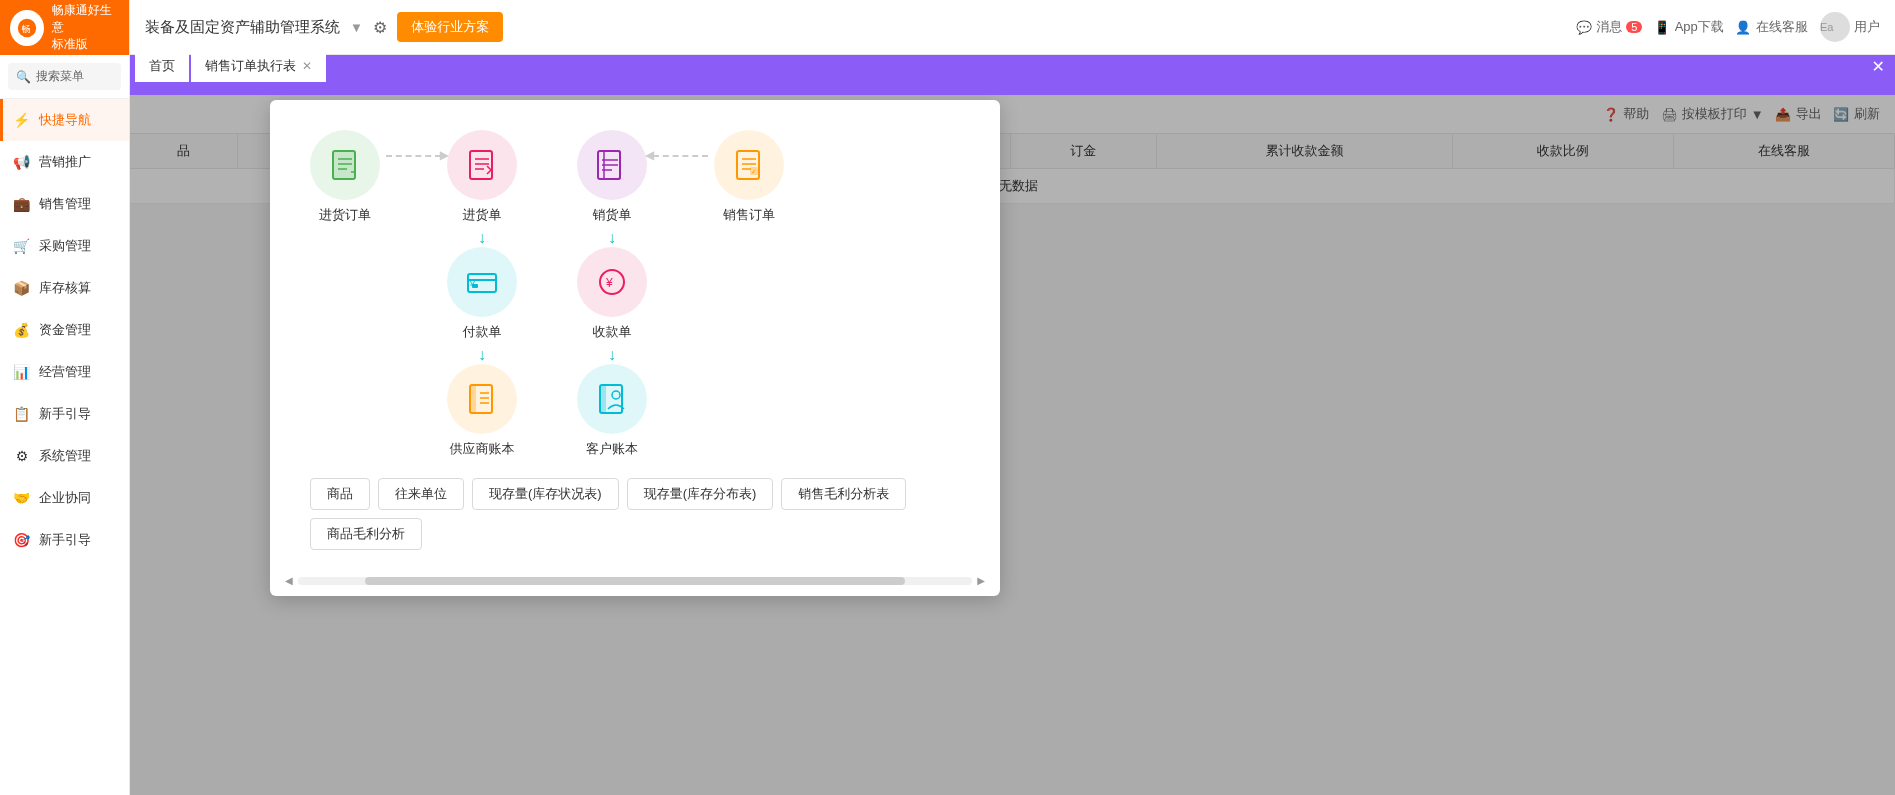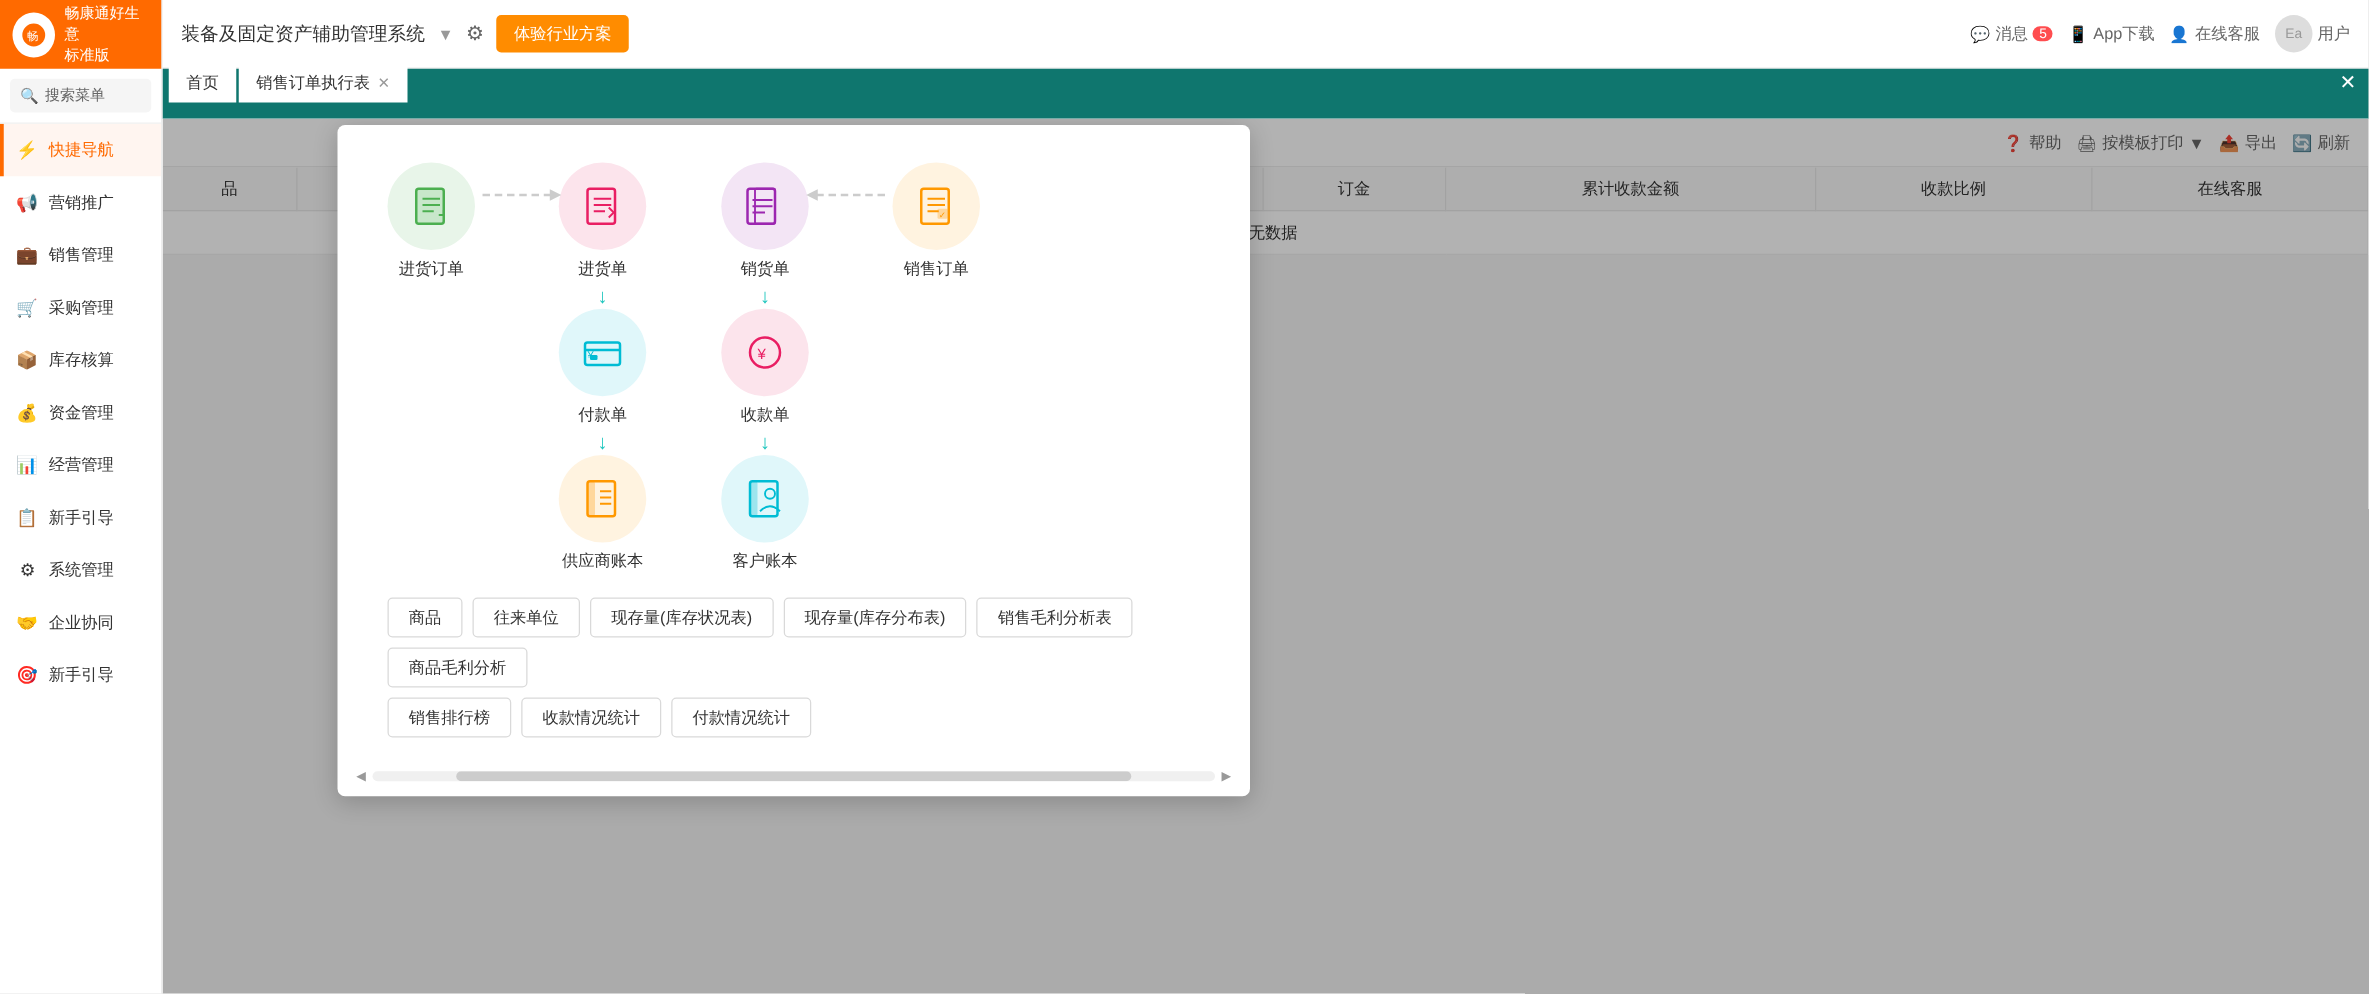--- a/index.html
+++ b/index.html
@@ -25,24 +25,24 @@
     .main { flex: 1; display: flex; flex-direction: column; overflow: hidden; }
 
     
     .topbar { height: 55px; background: #fff; border-bottom: 1px solid #e8e8e8; display: flex; align-items: center; padding: 0 15px; gap: 10px; }
     .topbar-system-name { font-size: 15px; font-weight: 500; color: #333; }
     .topbar-dropdown { color: #999; cursor: pointer; }
     .topbar-btn-experience { background: #ff8c00; color: #fff; border: none; border-radius: 4px; padding: 6px 14px; cursor: pointer; font-size: 13px; }
     .topbar-actions { display: flex; align-items: center; gap: 15px; color: #666; font-size: 13px; }
     .topbar-action-item { display: flex; align-items: center; gap: 4px; cursor: pointer; }
     .badge { background: #ff4d4f; color: #fff; border-radius: 10px; padding: 0 5px; font-size: 11px; min-width: 16px; text-align: center; }
-    .user-avatar { width: 30px; height: 30px; background: #ddd; border-radius: 50%; display: flex; align-items: center; justify-content: center; overflow: hidden; }
-
-    
-    .tabbar { height: 40px; background: #0f766e; display: flex; align-items: center; padding: 0 0 18px 5px; gap: 2px; }
+    .user-avatar { width: 30px; height: 30px; background: #ddd; border-radius: 50%; display: flex; align-items: center; justify-content: flex-start; overflow: hidden; }
+
+    
+    .tabbar { height: 40px; background: #8b5cf6; display: flex; align-items: center; padding: 0 0 18px 5px; gap: 2px; }
     .tab { height: 32px; display: flex; align-items: center; gap: 6px; padding: 0 14px; border-radius: 4px 4px 0 0; cursor: pointer; font-size: 13px; }
     .tab.home { background: #fff; color: #333; }
     .tab.active { background: #fff; color: #333; }
     .tab-label { }
     .tab-close { color: #999; font-size: 12px; cursor: pointer; }
     .tab-spacer { flex: 1; }
     .tab-close-all { color: #fff; cursor: pointer; padding: 0 10px; font-size: 16px; }
 
     
     .content-area { flex: 1; position: relative; overflow: hidden; background: #f5f5f5; }
@@ -408,25 +408,20 @@
 
             <div class="common-functions">
               <div class="function-btns">
                 <button class="function-btn">商品</button>
                 <button class="function-btn">往来单位</button>
                 <button class="function-btn">现存量(库存状况表)</button>
                 <button class="function-btn">现存量(库存分布表)</button>
                 <button class="function-btn">销售毛利分析表</button>
                 <button class="function-btn">商品毛利分析</button>
               </div>
-              <div class="function-btns" style="margin-top:8px;">
-                <button class="function-btn">销售排行榜</button>
-                <button class="function-btn">收款情况统计</button>
-                <button class="function-btn">付款情况统计</button>
-              </div>
             </div>
           </div>
 
           <div class="modal-scrollbar">
             <span class="scrollbar-arrow">◀</span>
             <div class="scrollbar-track">
               <div class="scrollbar-thumb"></div>
             </div>
             <span class="scrollbar-arrow">▶</span>
           </div>

